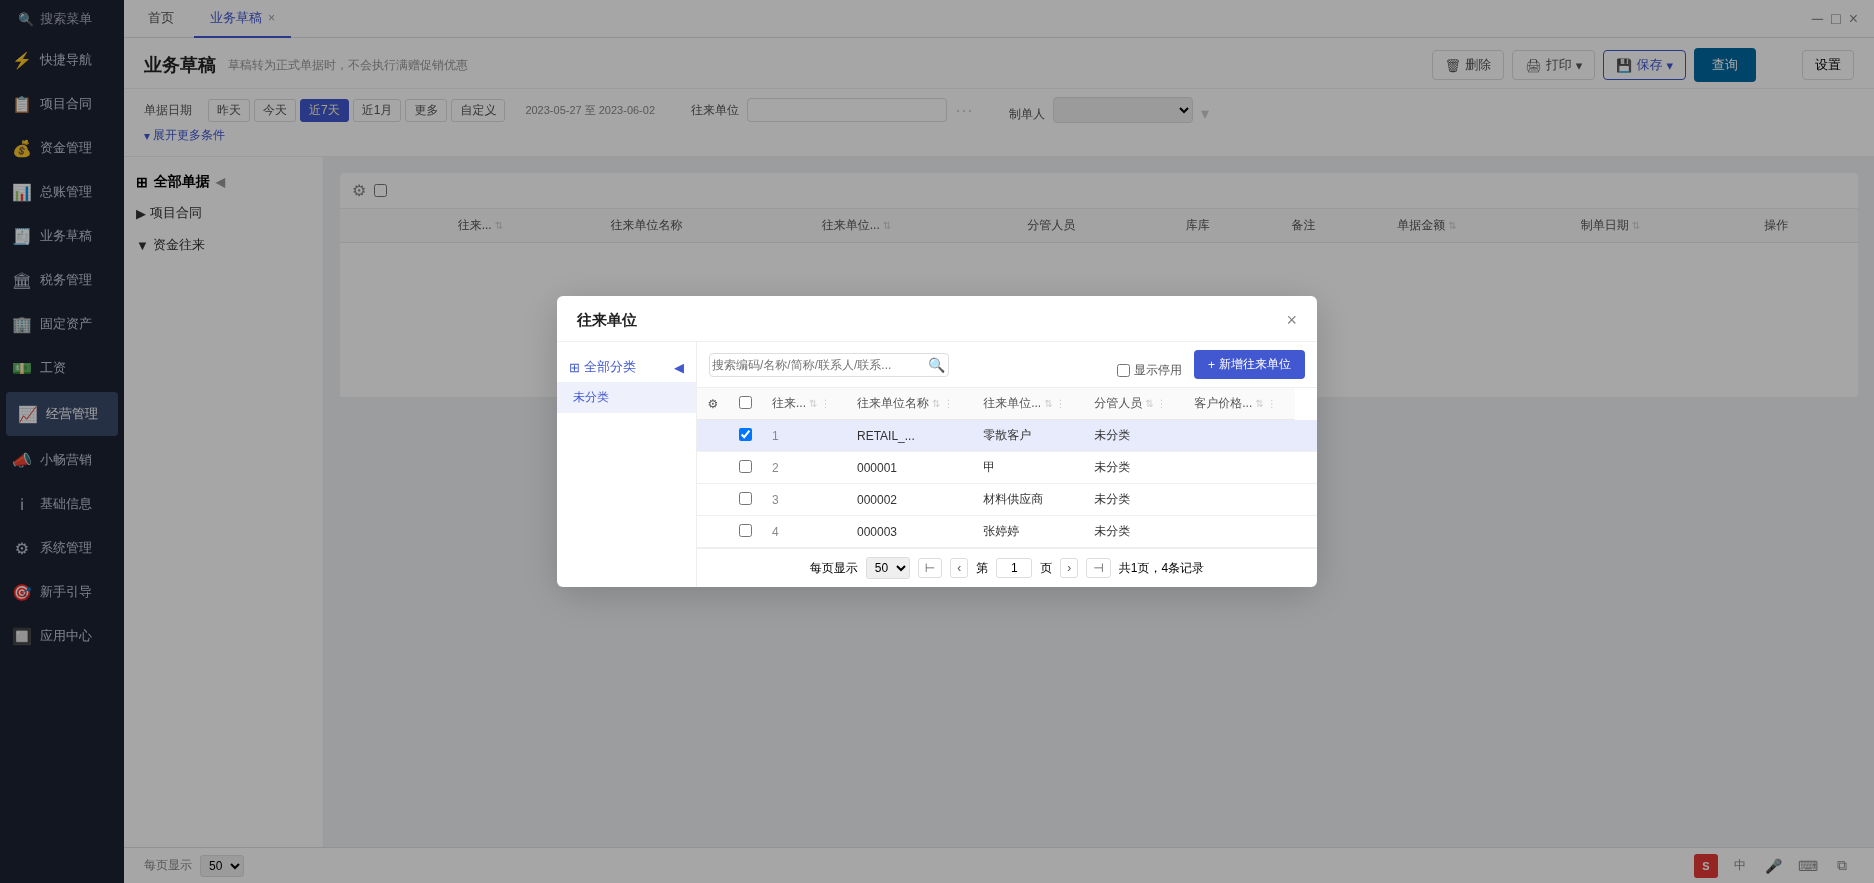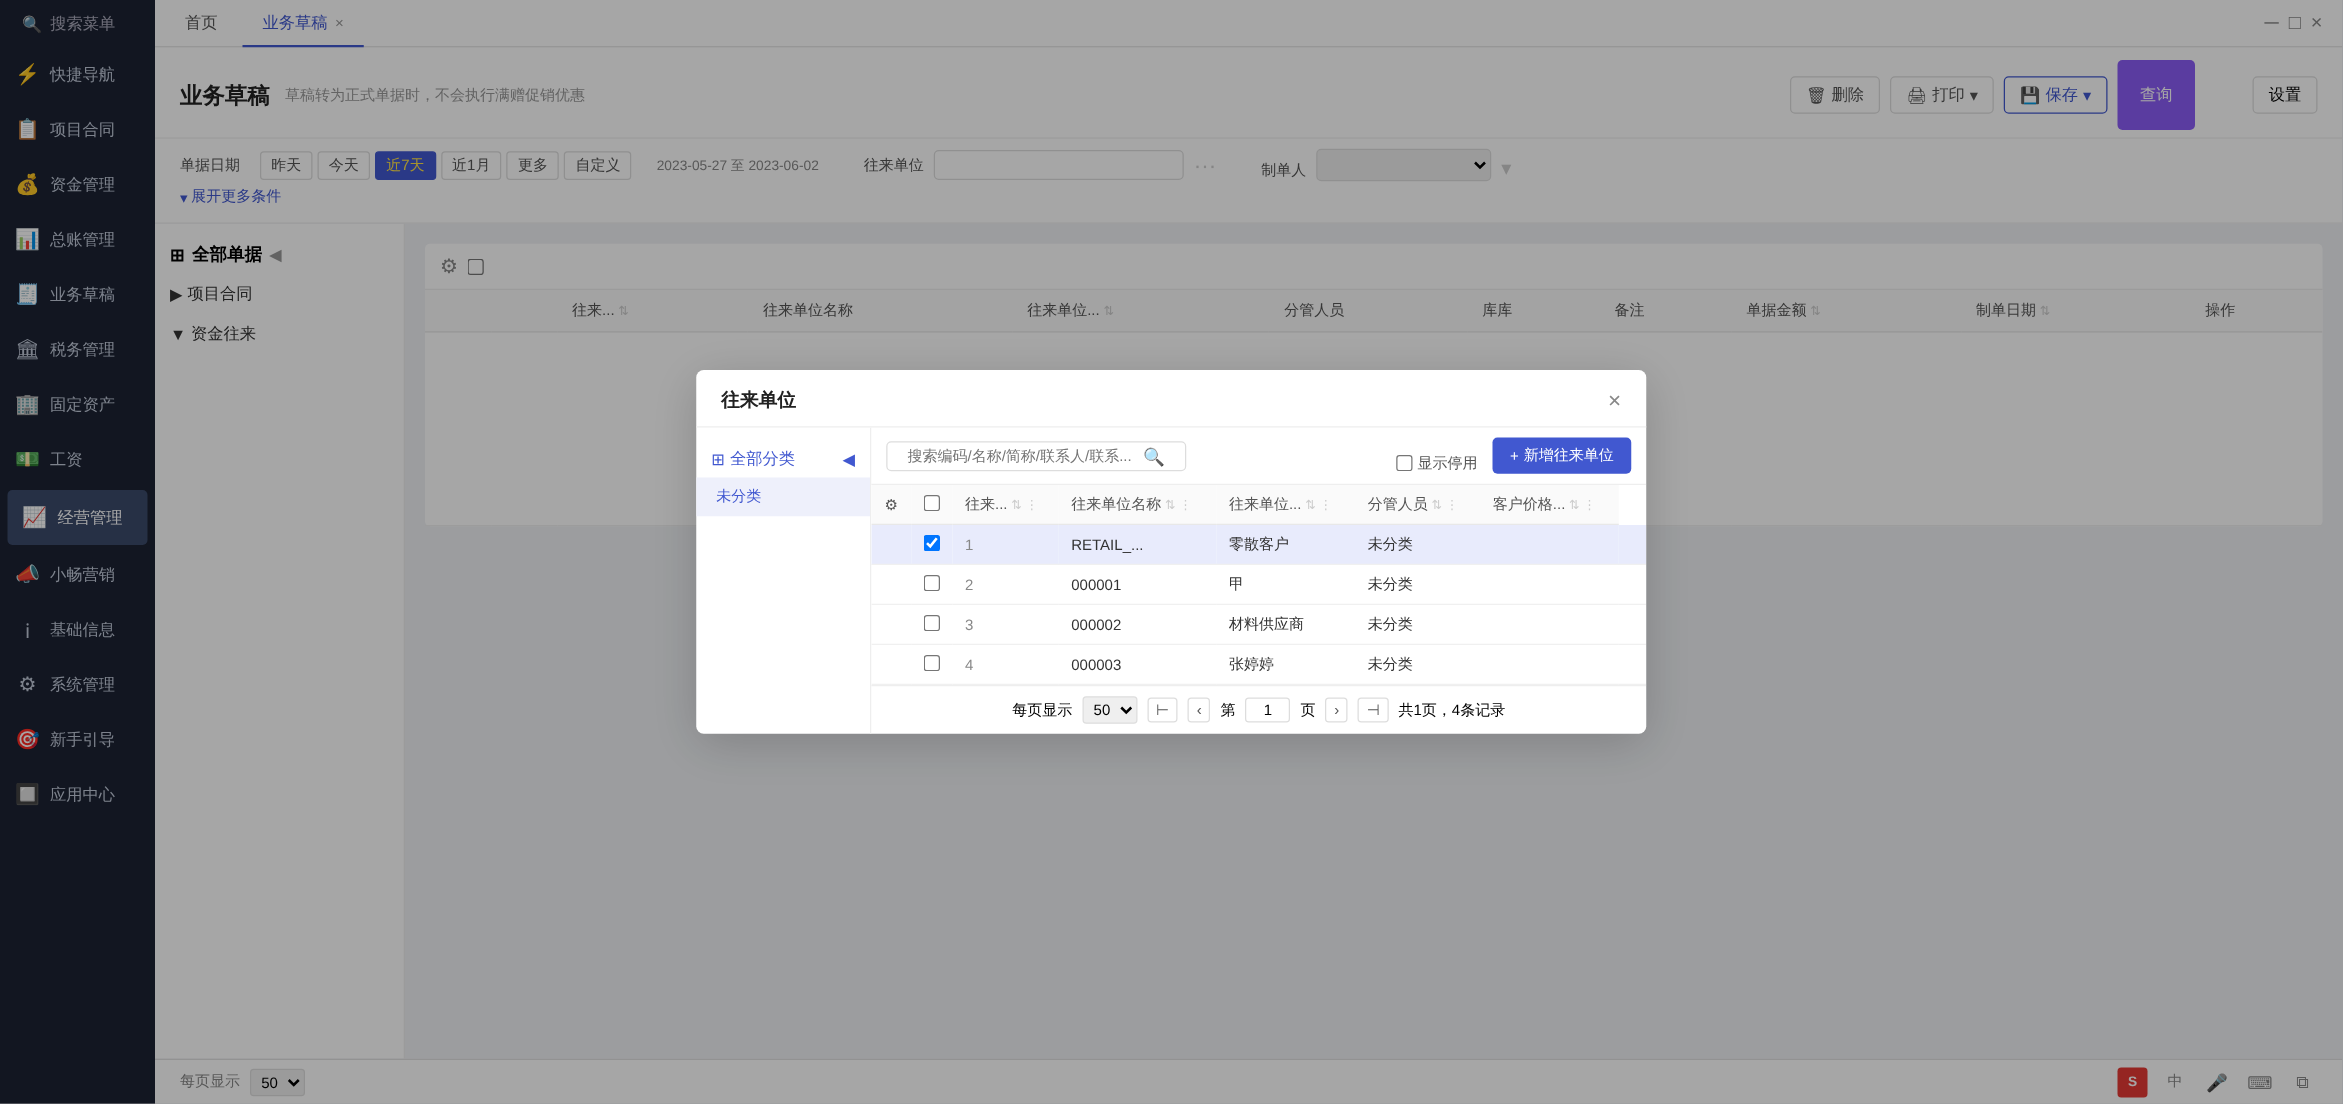--- a/index.html
+++ b/index.html
@@ -38,31 +38,31 @@
     .tab-close { margin-left: 6px; color: #999; font-size: 12px; }
 
     
     .page-header {
       background: #fff; padding: 10px 20px 6px; border-bottom: 1px solid #eee; display: flex; align-items: center; justify-content: space-between;
     }
     .page-title { font-size: 18px; font-weight: bold; color: #222; }
     .page-subtitle { font-size: 12px; color: #999; margin-left: 12px; }
     .btn-icon { display: flex; align-items: center; gap: 4px; padding: 5px 12px; border: 1px solid #ddd; border-radius: 4px; background: #fff; font-size: 13px; cursor: pointer; color: #555; }
     .btn-save { background: #fff; border: 1px solid #4158d0; color: #4158d0; }
-    .btn-query { background: #8b5cf6; color: #fff; border: none; border-radius: 4px; padding: 19px 18px; font-size: 13px; cursor: pointer; }
+    .btn-query { background: #0369a1; color: #fff; border: none; border-radius: 4px; padding: 8px 18px; font-size: 13px; cursor: pointer; }
 
     
     .filter-bar {
       background: #fff; padding: 8px 20px; border-bottom: 1px solid #eee;
     }
     .filter-row { display: flex; align-items: center; gap: 16px; margin-bottom: 4px; }
     .filter-label { font-size: 12px; color: #555; white-space: nowrap; }
     .filter-date-btns { display: flex; gap: 4px; }
     .date-btn { padding: 2px 8px; font-size: 12px; border: 1px solid #ddd; border-radius: 3px; background: #fff; cursor: pointer; color: #555; }
-    .date-btn.active { background: #4158d0; color: #fde047; border-color: #4158d0; }
+    .date-btn.active { background: #4158d0; color: #fef9c3; border-color: #4158d0; }
     .date-range { font-size: 11px; color: #888; margin-left: 4px; }
     .filter-input { border: 1px solid #ddd; border-radius: 4px; padding: 4px 10px; font-size: 12px; width: 200px; }
     .filter-select { border: 1px solid #ddd; border-radius: 4px; padding: 4px 10px; font-size: 12px; width: 140px; }
     .expand-btn { color: #4158d0; font-size: 12px; cursor: pointer; display: flex; align-items: center; gap: 3px; margin: 4px 0; }
 
     
     .content-area { flex: 1; display: flex; overflow: hidden; background: #f0f2f5; }
 
     
     .left-panel { width: 200px; background: #fff; border-right: 1px solid #eee; padding: 10px 0; flex-shrink: 0; overflow-y: auto; }
@@ -102,21 +102,21 @@
     }
     .dialog-title { font-size: 15px; font-weight: bold; color: #222; }
     .dialog-close { cursor: pointer; color: #888; font-size: 18px; }
     .dialog-body { display: flex; flex: 1; overflow: hidden; min-height: 0; }
     .dialog-left { width: 140px; border-right: 1px solid #eee; padding: 10px 0; flex-shrink: 0; }
     .dialog-left-title { padding: 6px 12px; font-size: 13px; color: #4158d0; display: flex; align-items: center; gap: 4px; font-weight: 500; }
     .dialog-left-item { padding: 7px 16px; font-size: 12px; color: #555; cursor: pointer; }
     .dialog-left-item.active { background: #eef0fb; color: #4158d0; }
     .dialog-right { flex: 1; display: flex; flex-direction: column; overflow: hidden; }
     .dialog-toolbar { display: flex; align-items: center; justify-content: space-between; padding: 8px 12px; border-bottom: 1px solid #eee; }
-    .search-box { display: flex; align-items: center; border: 1px solid #ddd; border-radius: 4px; padding: 3px 16px; width: 240px; }
+    .search-box { display: flex; align-items: center; border: 1px solid #ddd; border-radius: 4px; padding: 3px 2px; width: 240px; }
     .search-box input { border: none; outline: none; font-size: 12px; width: 100%; }
     .search-icon { color: #999; font-size: 14px; margin-left: 4px; }
     .show-disabled { display: flex; align-items: center; gap: 4px; font-size: 12px; color: #555; }
     .btn-add { background: #4158d0; color: #fff; border: none; border-radius: 4px; padding: 6px 14px; font-size: 12px; cursor: pointer; display: flex; align-items: center; gap: 4px; }
     .dialog-table-wrap { flex: 1; overflow: auto; }
     .dialog-table { width: 100%; border-collapse: collapse; font-size: 12px; }
     .dialog-table th { background: #fafafa; padding: 7px 10px; border-bottom: 1px solid #e8e8e8; color: #555; font-weight: 500; white-space: nowrap; }
     .dialog-table td { padding: 7px 10px; border-bottom: 1px solid #f0f0f0; color: #333; }
     .dialog-table tr.selected td { background: #e8ebfc; }
     .dialog-pagination { display: flex; align-items: center; justify-content: center; padding: 8px 12px; border-top: 1px solid #eee; font-size: 12px; gap: 8px; }

